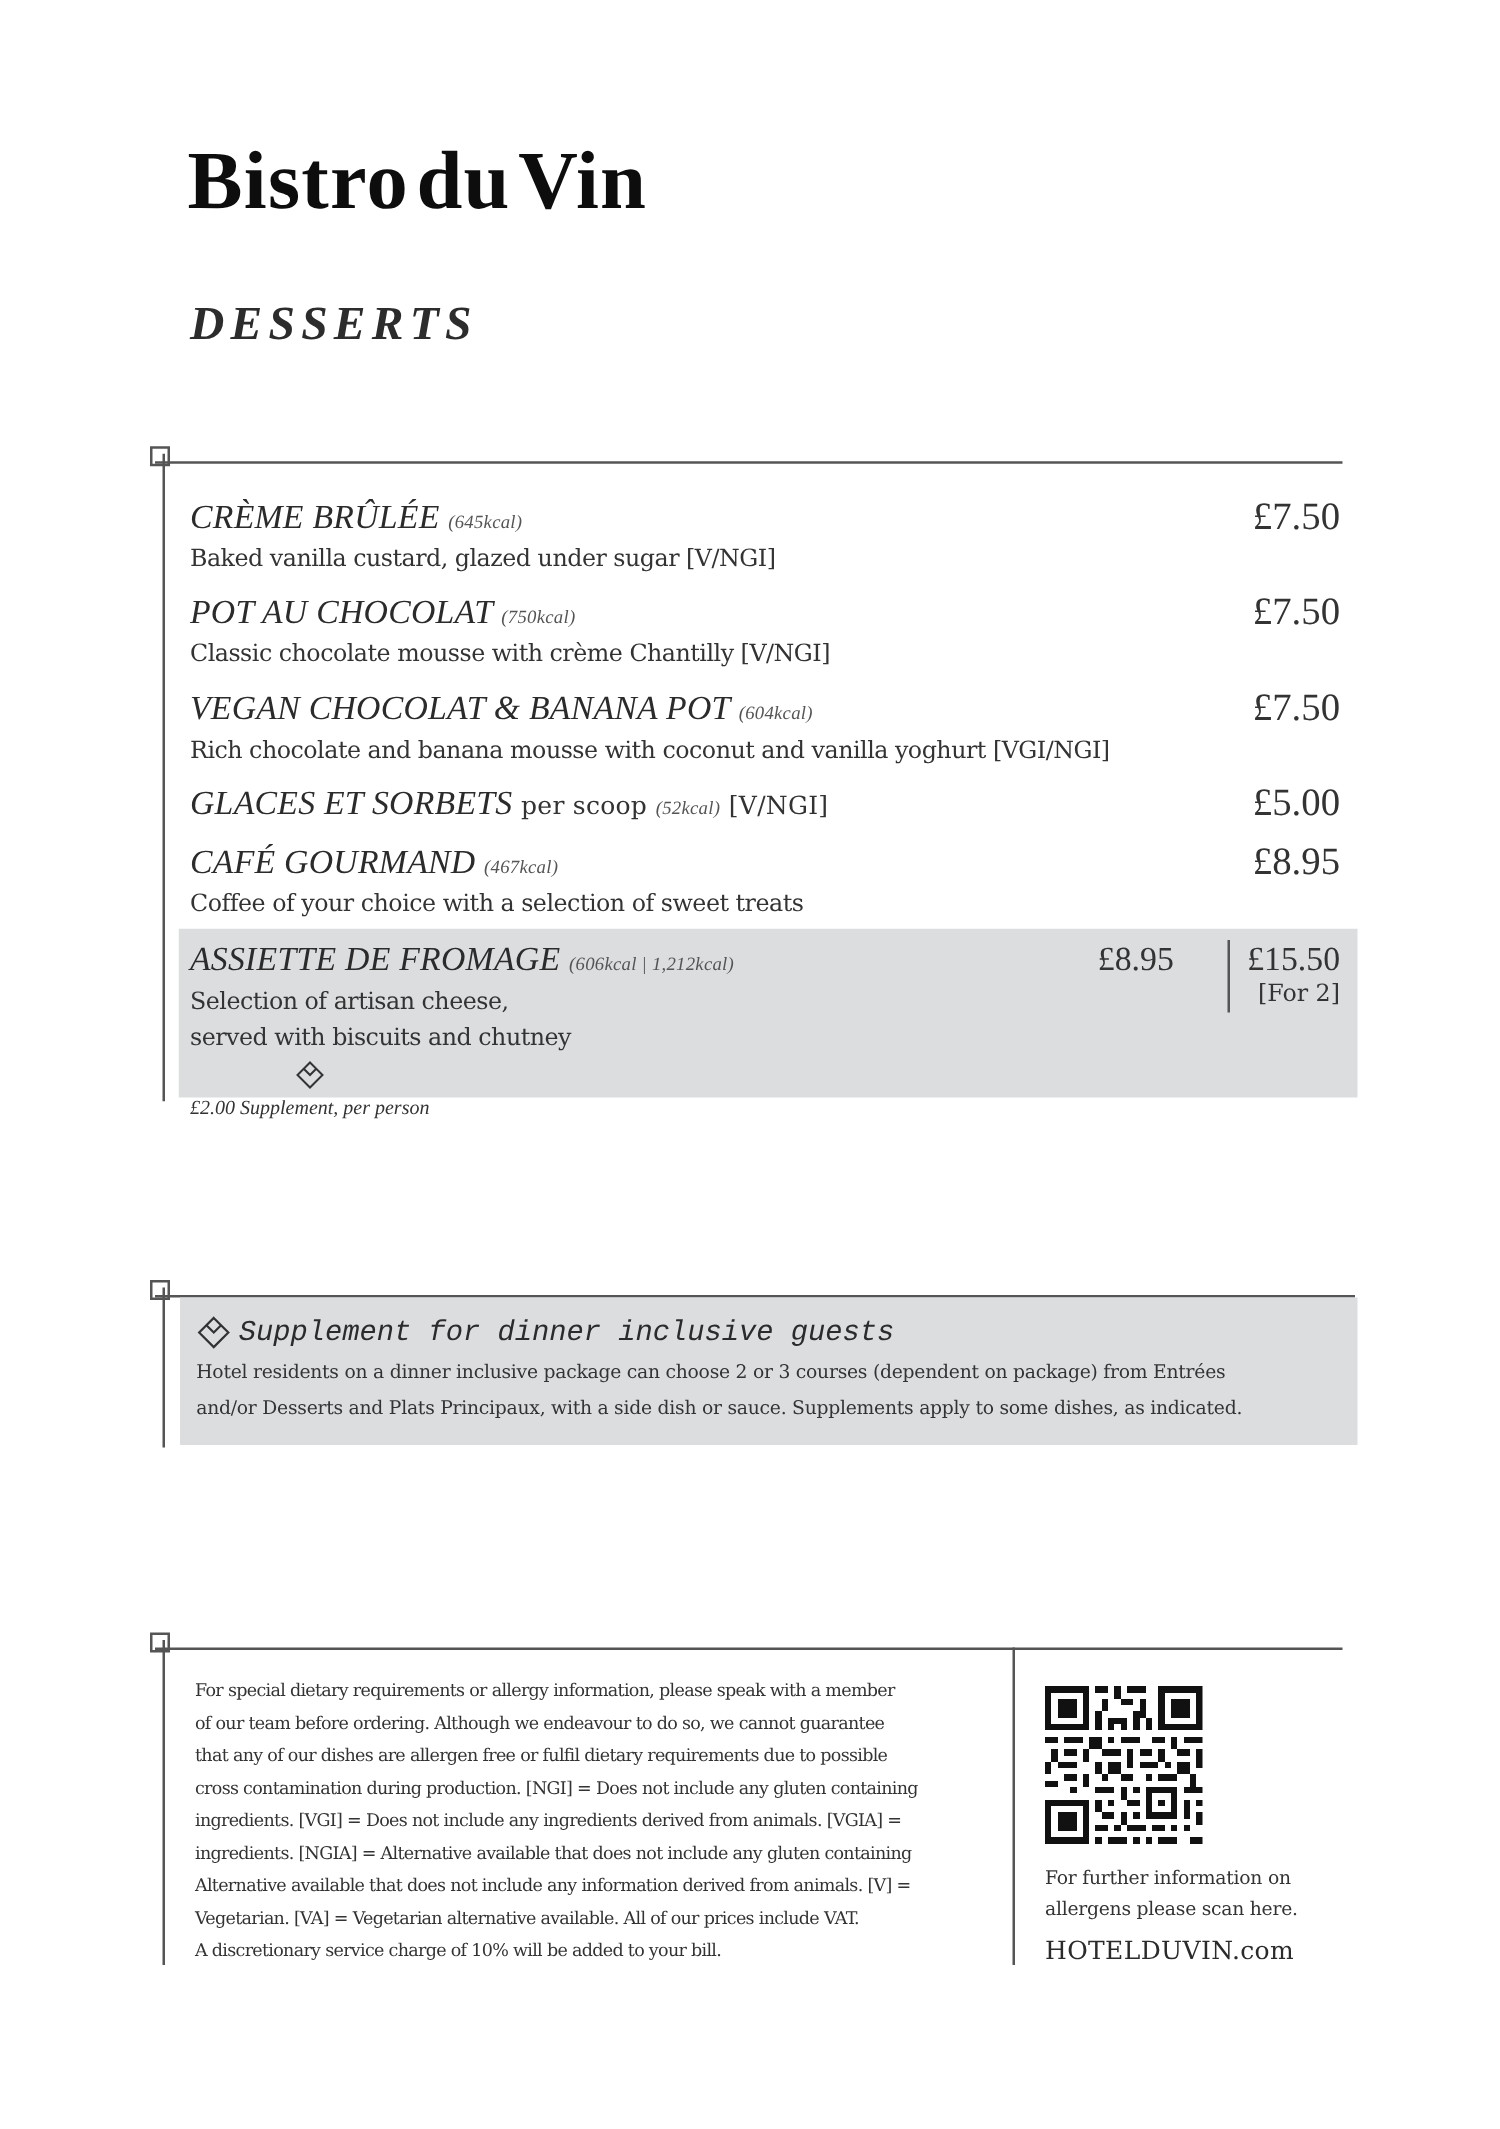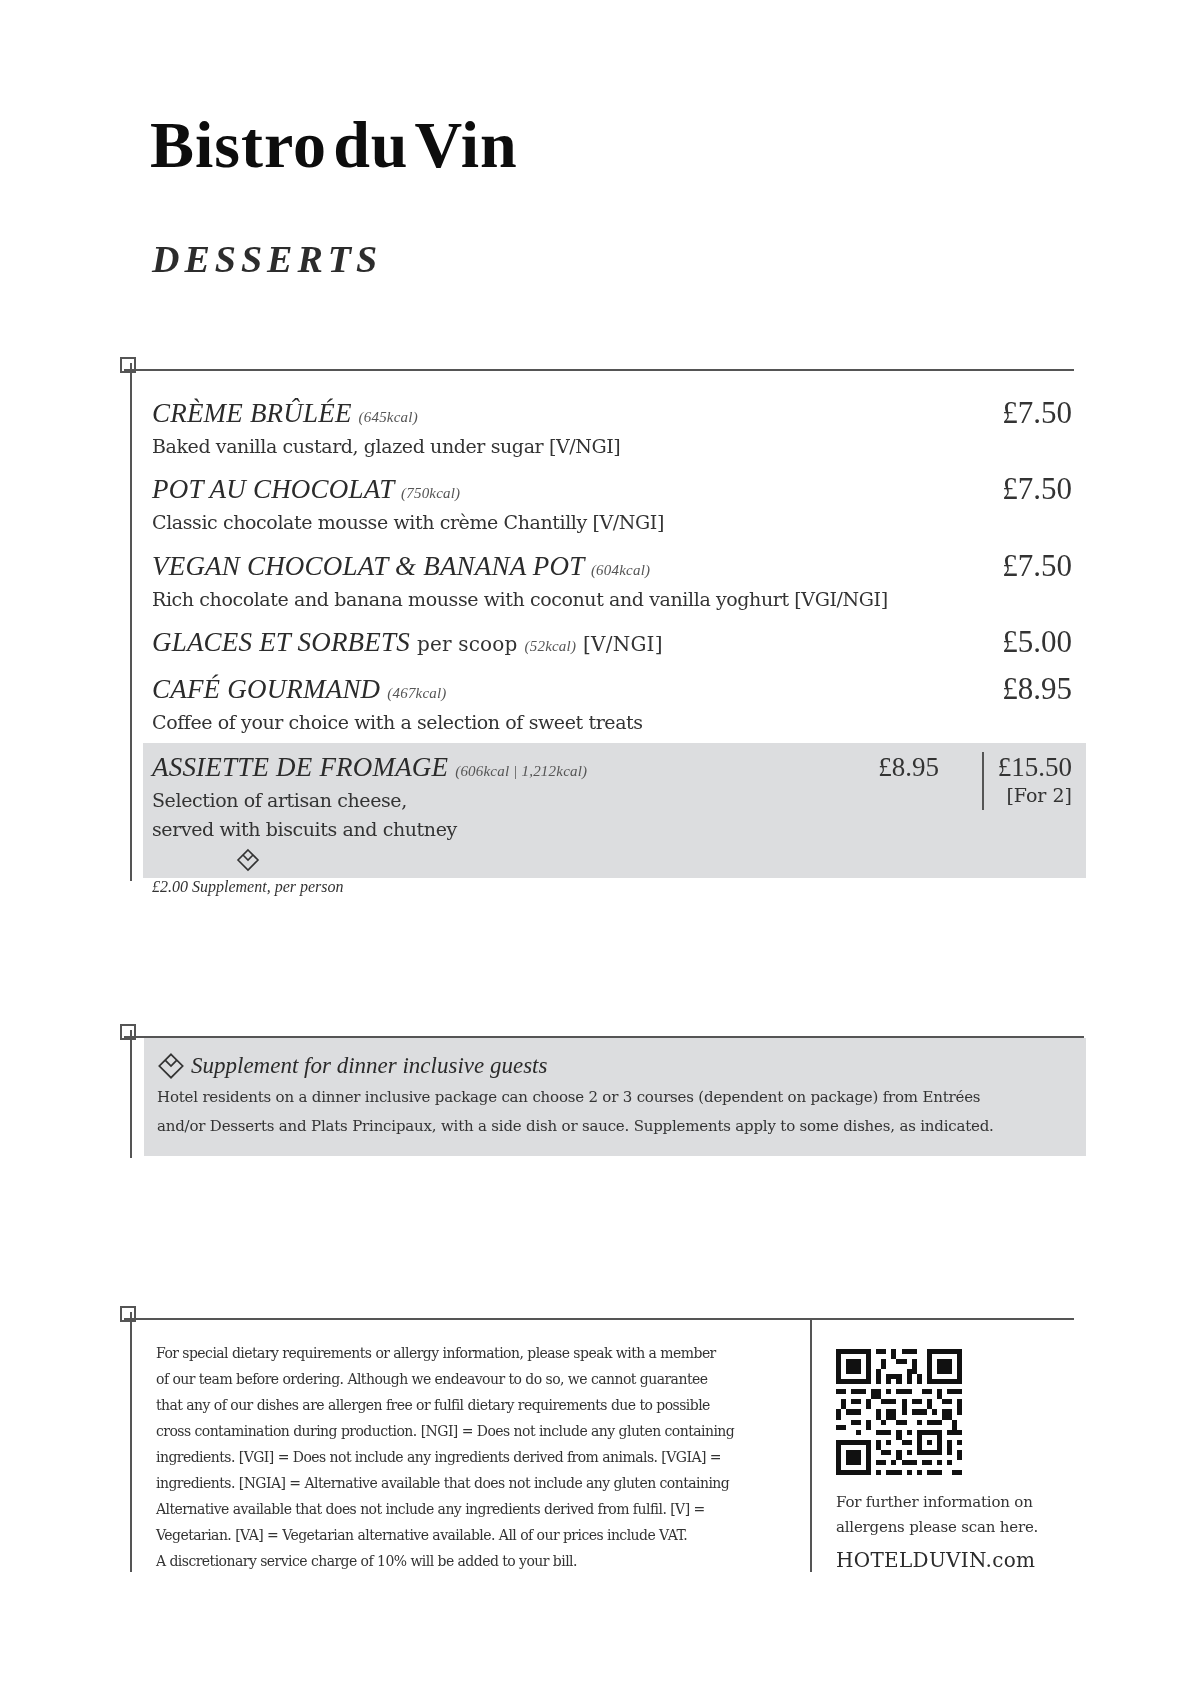--- a/index.html
+++ b/index.html
@@ -72,21 +72,21 @@
       font-family: "Liberation Serif", serif; font-style: italic; font-size: 16px; color: #333;
       display: flex; align-items: center; gap: 6px; flex-direction: column;
     }
 
     
     .supp-box {
       position: absolute; left: 144px; top: 1038px; width: 942px; height: 118px;
       background: #dcdddf; padding: 14px 13px 0 13px;
     }
     .supp-box .supp-title {
-      font-family: Liberation Serif, serif; font-style: italic; font-size: 23px; color: #2b2b2b;
+      font-family: Liberation Mono, monospace; font-style: italic; font-size: 23px; color: #2b2b2b;
       display: flex; align-items: center; gap: 6px; line-height: 28px; text-align: right;
     }
     .supp-box .supp-text {
       font-family: "DejaVu Serif", serif; font-size: 15px; color: #333; line-height: 29px;
       margin-top: 3px; letter-spacing: -0.2px; white-space: nowrap;
     }
 
     
     .allergen {
       position: absolute; left: 156px; top: 1340px; width: 640px;
@@ -193,21 +193,21 @@
   <div class="vline" style="left:130px; top:1312px; height:260px;"></div>
   <div class="corner" style="left:120px; top:1306px;"></div>
 </div>
 <div class="allergen">
   <div>For special dietary requirements or allergy information, please speak with a member</div>
   <div>of our team before ordering. Although we endeavour to do so, we cannot guarantee</div>
   <div>that any of our dishes are allergen free or fulfil dietary requirements due to possible</div>
   <div>cross contamination during production. [NGI] = Does not include any gluten containing</div>
   <div>ingredients. [VGI] = Does not include any ingredients derived from animals. [VGIA] =</div>
   <div>ingredients. [NGIA] = Alternative available that does not include any gluten containing</div>
-  <div>Alternative available that does not include any ingredients derived from fulfil. [V] =</div>
+  <div>Alternative available that does not include any information derived from animals. [V] =</div>
   <div>Vegetarian. [VA] = Vegetarian alternative available. All of our prices include VAT.</div>
   <div>A discretionary service charge of 10% will be added to your bill.</div>
 </div>
 <div class="qr-divider"></div>
 
 <svg class="qr" viewBox="0 0 25 25" shape-rendering="crispEdges">
   <rect x="0" y="0" width="25" height="25" fill="#fff"></rect>
 
   <path fill="#111" d="M0 0h7v7h-7z M18 0h7v7h-7z M0 18h7v7h-7z"></path>
   <path fill="#fff" d="M1 1h5v5h-5z M19 1h5v5h-5z M1 19h5v5h-5z"></path>

